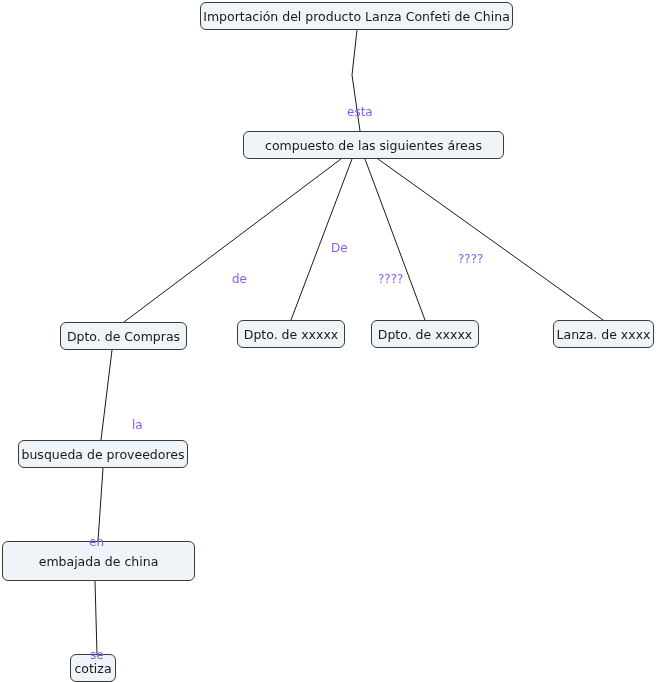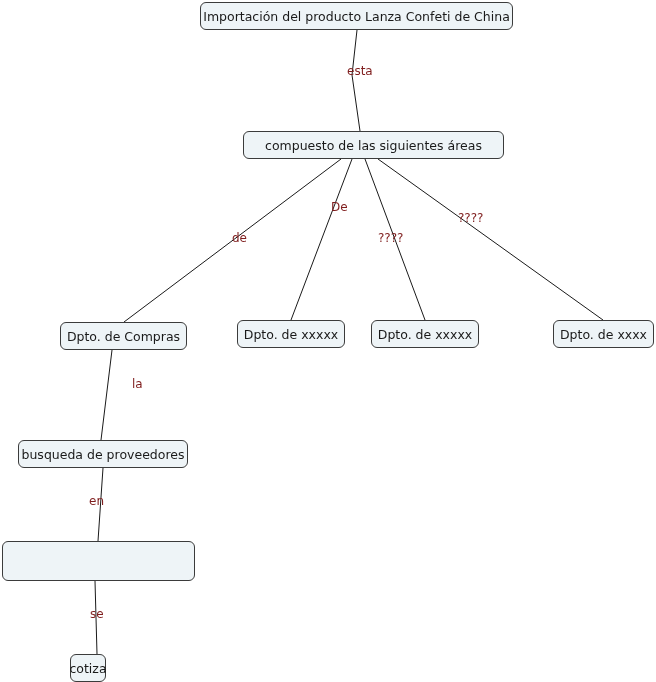--- a/index.html
+++ b/index.html
@@ -43,24 +43,25 @@
     white-space: pre;
     z-index: 2;
   }
   .node .line2 {
     display: block;
   }
   .edge-label {
     position: absolute;
     font-size: 12px;
     line-height: 13px;
-    color: #7f1d1d;
+    color: #8b5cf6;
     background: transparent;
     white-space: nowrap;
     z-index: 3;
+    margin-top: 41px;
   }
 </style>
 </head>
 <body>
 
 <div id="canvas">
 
   <svg id="edge-layer" viewBox="0 0 656 682" xmlns="http://www.w3.org/2000/svg">
       <polyline points="357,30 352,75 360,131" fill="none" stroke="#1a1a1a" stroke-width="1"></polyline>
       <polyline points="341,159 124,322" fill="none" stroke="#1a1a1a" stroke-width="1"></polyline>
@@ -71,24 +72,24 @@
       <polyline points="103,468 98,541" fill="none" stroke="#1a1a1a" stroke-width="1"></polyline>
       <polyline points="95,581 97,654" fill="none" stroke="#1a1a1a" stroke-width="1"></polyline>
     </svg>
 
   <div id="node-layer">
       <div class="node" style="left: 200px; top: 2px; width: 313px; height: 28px;"><span>Importación del producto Lanza Confeti de China</span></div>
       <div class="node" style="left: 243px; top: 131px; width: 261px; height: 28px;"><span>compuesto de las siguientes áreas</span></div>
       <div class="node" style="left: 60px; top: 322px; width: 127px; height: 28px; text-align: right;"><span>Dpto. de Compras</span></div>
       <div class="node" style="left: 237px; top: 320px; width: 108px; height: 28px;"><span>Dpto. de xxxxx</span></div>
       <div class="node" style="left: 371px; top: 320px; width: 108px; height: 28px;"><span>Dpto. de xxxxx</span></div>
-      <div class="node" style="left: 553px; top: 320px; width: 101px; height: 28px;"><span>Dpto. de xxxx</span></div>
+      <div class="node" style="left: 553px; top: 320px; width: 101px; height: 28px;"><span>Lanza. de xxxx</span></div>
       <div class="node" style="left: 18px; top: 440px; width: 170px; height: 28px;"><span>busqueda de proveedores</span></div>
-      <div class="node" style="left: 2px; top: 541px; width: 193px; height: 40px;"></div>
-      <div class="node" style="left: 70px; top: 654px; width: 36px; height: 28px;"><span>cotiza</span></div>
+      <div class="node" style="left: 2px; top: 541px; width: 193px; height: 40px;"><span>embajada de china</span></div>
+      <div class="node" style="left: 70px; top: 654px; width: 46px; height: 28px;"><span>cotiza</span></div>
     </div>
   <div id="label-layer">
       <div class="edge-label" style="left: 347px; top: 65px;">esta</div>
       <div class="edge-label" style="left: 232px; top: 232px;">de</div>
       <div class="edge-label" style="left: 331px; top: 201px;">De</div>
       <div class="edge-label" style="left: 378px; top: 232px;">????</div>
       <div class="edge-label" style="left: 458px; top: 212px;">????</div>
       <div class="edge-label" style="left: 106px; top: 378px; padding-left: 26px;">la</div>
       <div class="edge-label" style="left: 89px; top: 495px;">en</div>
       <div class="edge-label" style="left: 90px; top: 608px;">se</div>

